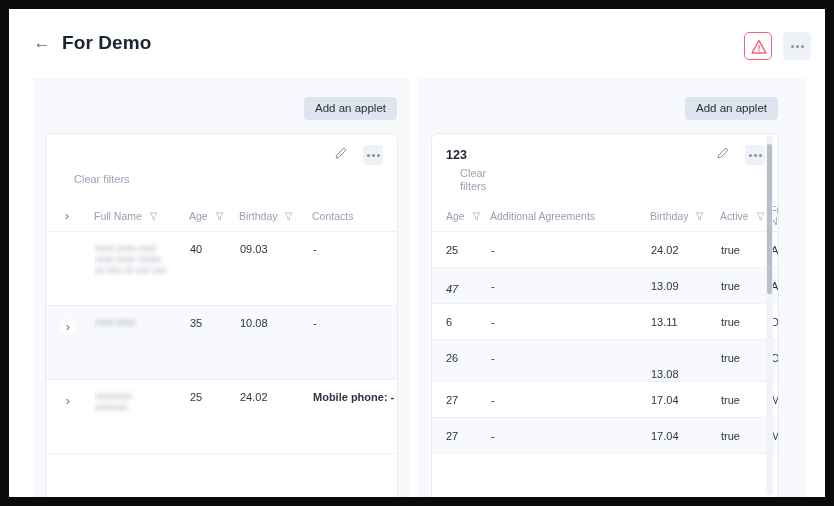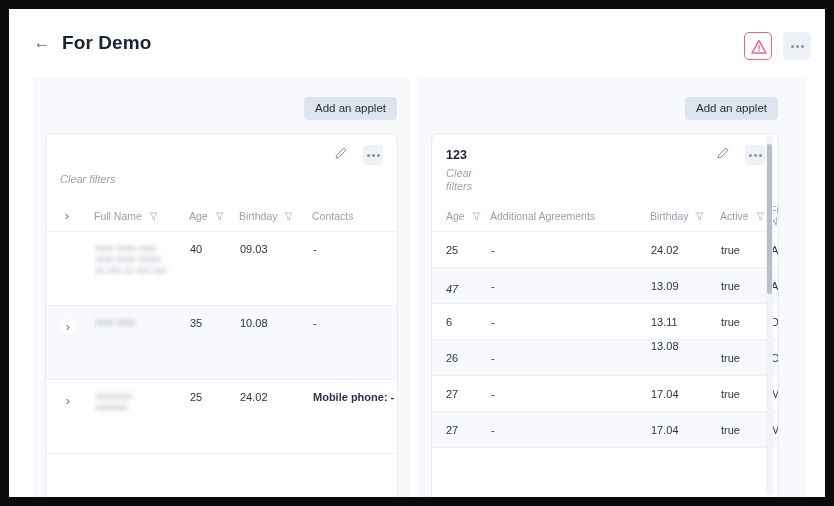--- a/index.html
+++ b/index.html
@@ -151,26 +151,25 @@
   .card-more {
     position: absolute;
     top: 11px;
     width: 20px; height: 20px;
     border-radius: 4px;
     background: #eef1f6;
     cursor: pointer;
   }
   .clear-filters {
     position: absolute;
-    left: 14px;
+    left: 28px;
     font-size: 11px;
     color: #9aa3b4;
     cursor: pointer;
     line-height: 13px;
-    font-style: italic;
   }
 
   
   table.grid {
     position: absolute;
     left: 0; right: 0;
     border-collapse: collapse;
     width: 100%;
     table-layout: fixed;
   }
@@ -440,21 +439,21 @@
               <tr>
                 <td style="height: 36px; padding-top: 12px;padding-left:14px;">6</td>
                 <td style="height: 36px; padding-top: 12px;">-</td>
                 <td style="height: 36px; padding-top: 12px;">13.11</td>
                 <td style="height: 36px; padding-top: 12px;">true</td>
                 <td style="height: 36px; padding-top: 12px;">Dm</td>
               </tr>
               <tr class="row-alt">
                 <td style="height: 36px; padding-top: 12px;padding-left:14px;">26</td>
                 <td style="height: 36px; padding-top: 12px;">-</td>
-                <td style="height: 36px; padding-top: 0;">13.08</td>
+                <td style="height: 36px; padding-top: 28px;">13.08</td>
                 <td style="height: 36px; padding-top: 12px;">true</td>
                 <td style="height: 36px; padding-top: 12px;">Ol</td>
               </tr>
               <tr>
                 <td style="height: 36px; padding-top: 12px;padding-left:14px;">27</td>
                 <td style="height: 36px; padding-top: 12px;">-</td>
                 <td style="height: 36px; padding-top: 12px;">17.04</td>
                 <td style="height: 36px; padding-top: 12px;">true</td>
                 <td style="height: 36px; padding-top: 12px;">Ma</td>
               </tr>

